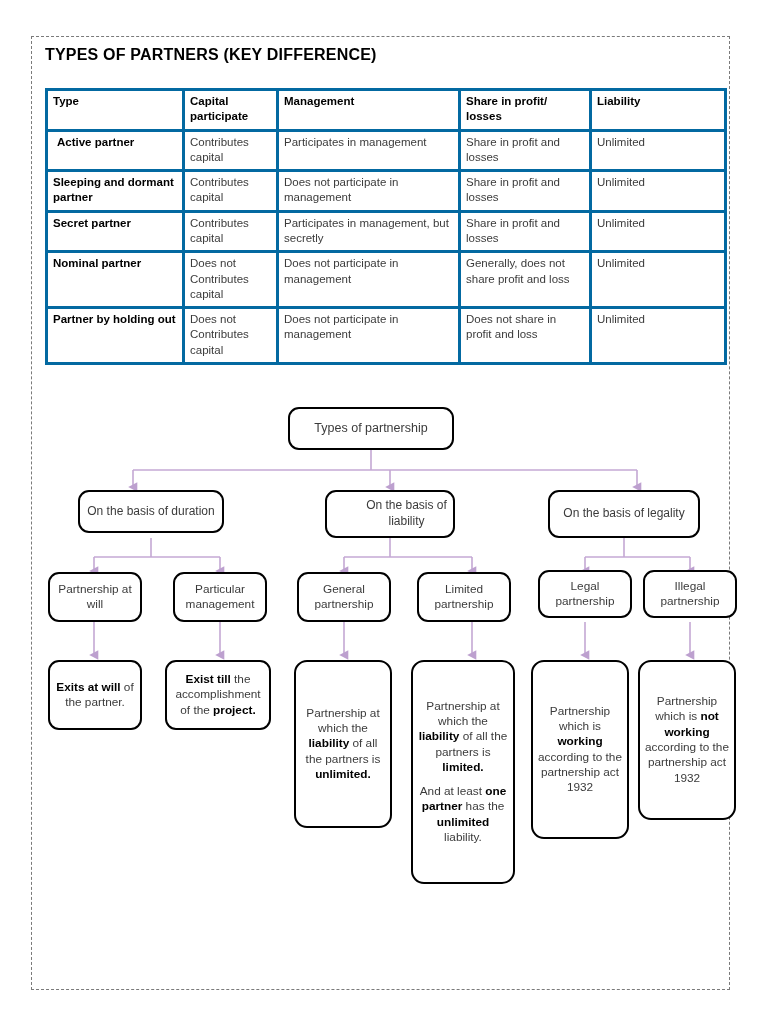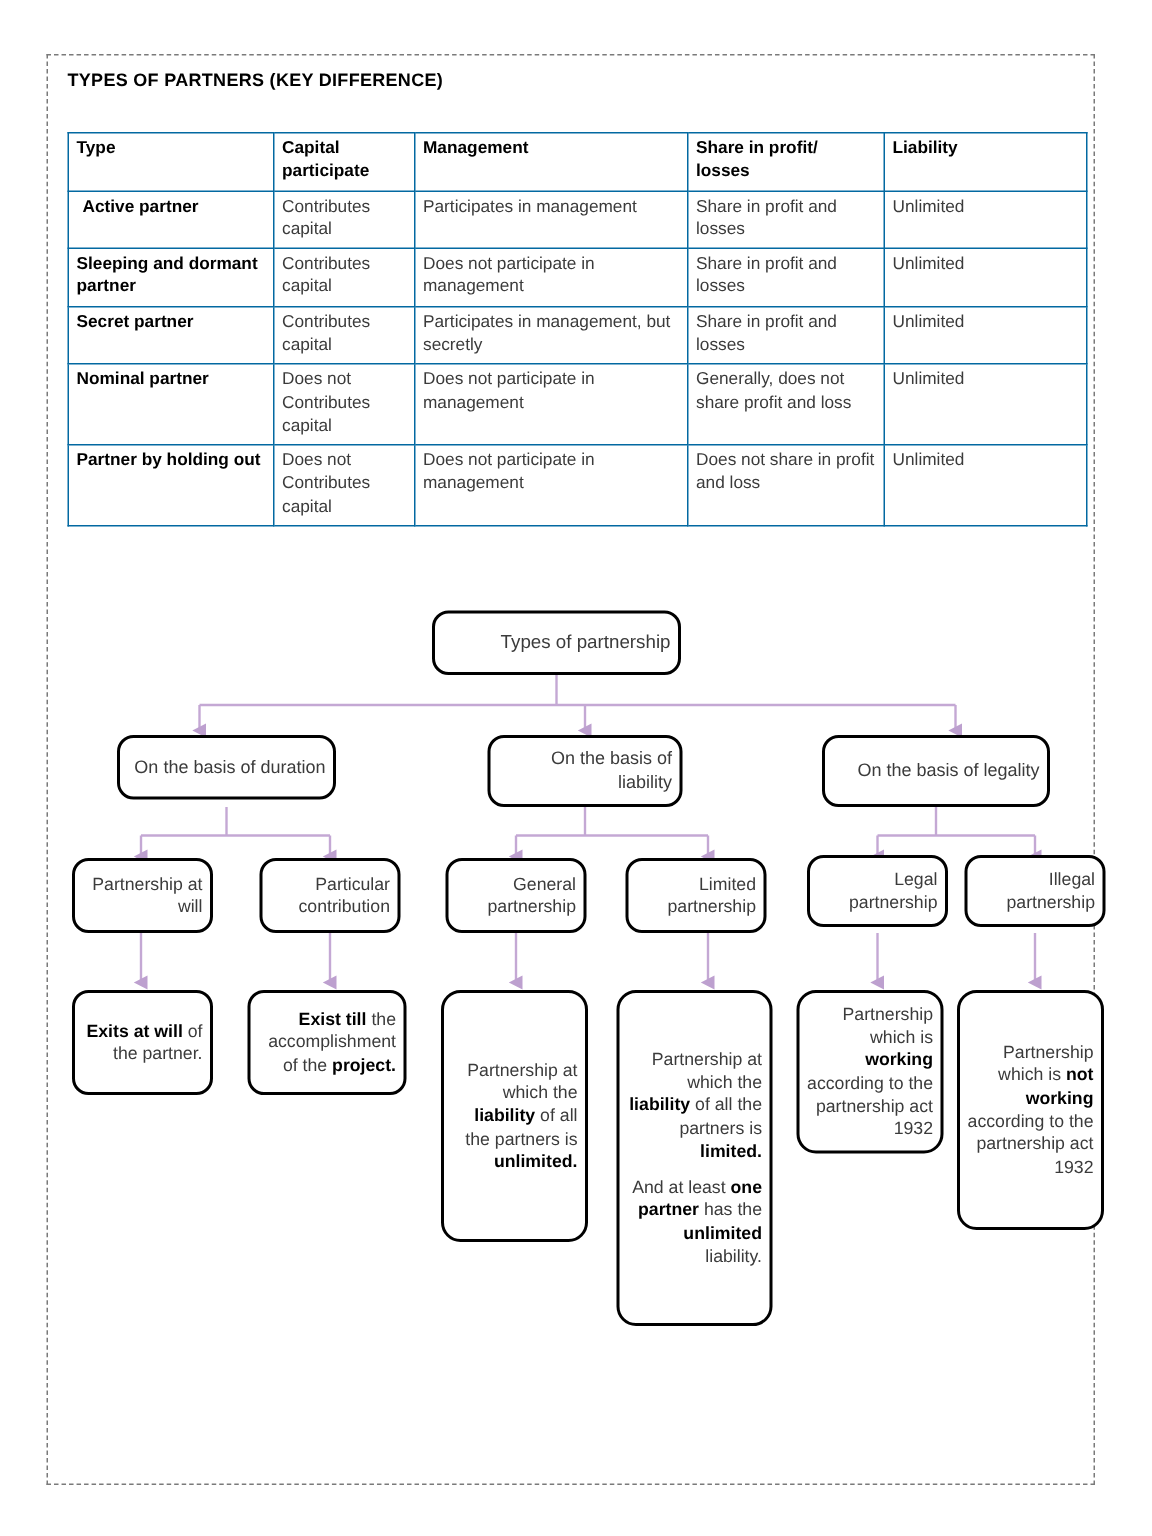--- a/index.html
+++ b/index.html
@@ -25,38 +25,38 @@
     height: 954px;
     border: 1px dashed #7a7a7a;
     box-sizing: border-box;
   }
 
   
   #doc-title {
     position: absolute;
     left: 45px;
     top: 46px;
-    font-size: 12px;
+    font-size: 16px;
     font-weight: bold;
     letter-spacing: 0.2px;
     color: #000;
   }
 
   
   #partners-table {
     position: absolute;
     left: 45px;
     top: 88px;
     width: 679px;
     border-collapse: collapse;
     table-layout: fixed;
     font-size: 11.5px;
   }
   #partners-table td, #partners-table th {
-    border: 1px solid #0369a1;
+    border: 3px solid #0369a1;
     padding: 3px 5px 4px 5px;
     vertical-align: top;
     text-align: left;
     line-height: 1.33;
     color: #3b3b3b;
     font-weight: normal;
   }
   #partners-table thead th {
     font-weight: bold;
     color: #000;
@@ -86,21 +86,21 @@
 
   .node {
     position: absolute;
     box-sizing: border-box;
     background: #ffffff;
     border: 2.6px solid #000000;
     border-radius: 11px;
     display: flex;
     align-items: center;
     justify-content: center;
-    text-align: right;
+    text-align: center;
     color: #3b3b3b;
     font-size: 11.5px;
     line-height: 1.3;
     padding: 4px 5px;
   }
   .node .txt { display: block; width: 100%; }
   .node b { color: #000; font-weight: bold; }
 
   .node.root      { font-size: 12.5px; }
   .node.level2    { font-size: 12px; }
@@ -225,21 +225,21 @@
   <span class="txt">On the basis of liability</span>
 </div>
 <div class="node level2" style="left:548px; top:490px; width:152px; height:48px;">
   <span class="txt">On the basis of legality</span>
 </div>
 
 <div class="node level3" style="left:48px; top:572px; width:94px; height:50px;">
   <span class="txt">Partnership at will</span>
 </div>
 <div class="node level3" style="left:173px; top:572px; width:94px; height:50px;">
-  <span class="txt">Particular contribution</span>
+  <span class="txt">Particular management</span>
 </div>
 <div class="node level3" style="left:297px; top:572px; width:94px; height:50px;">
   <span class="txt">General partnership</span>
 </div>
 <div class="node level3" style="left:417px; top:572px; width:94px; height:50px;">
   <span class="txt">Limited partnership</span>
 </div>
 <div class="node level3" style="left:538px; top:570px; width:94px; height:48px;">
   <span class="txt">Legal partnership</span>
 </div>
@@ -255,18 +255,18 @@
 </div>
 <div class="node leaf tight" style="left:294px; top:660px; width:98px; height:168px;">
   <span class="txt">Partnership at which the <b>liability</b> of all the partners is <b>unlimited.</b></span>
 </div>
 <div class="node leaf tight" style="left:411px; top:660px; width:104px; height:224px;">
   <span class="txt">
       <p>Partnership at which the <b>liability</b> of all the partners is <b>limited.</b></p>
       <p>And at least <b>one partner</b> has the <b>unlimited</b> liability.</p>
     </span>
 </div>
-<div class="node leaf tight" style="left:531px; top:660px; width:98px; height:109px;">
+<div class="node leaf tight" style="left:531px; top:660px; width:98px; height:179px;">
   <span class="txt">Partnership which is <b>working</b> according to the partnership act 1932</span>
 </div>
 <div class="node leaf tight" style="left:638px; top:660px; width:98px; height:160px;">
   <span class="txt">Partnership which is <b>not working</b> according to the partnership act 1932</span>
 </div>
 
 </body></html>

